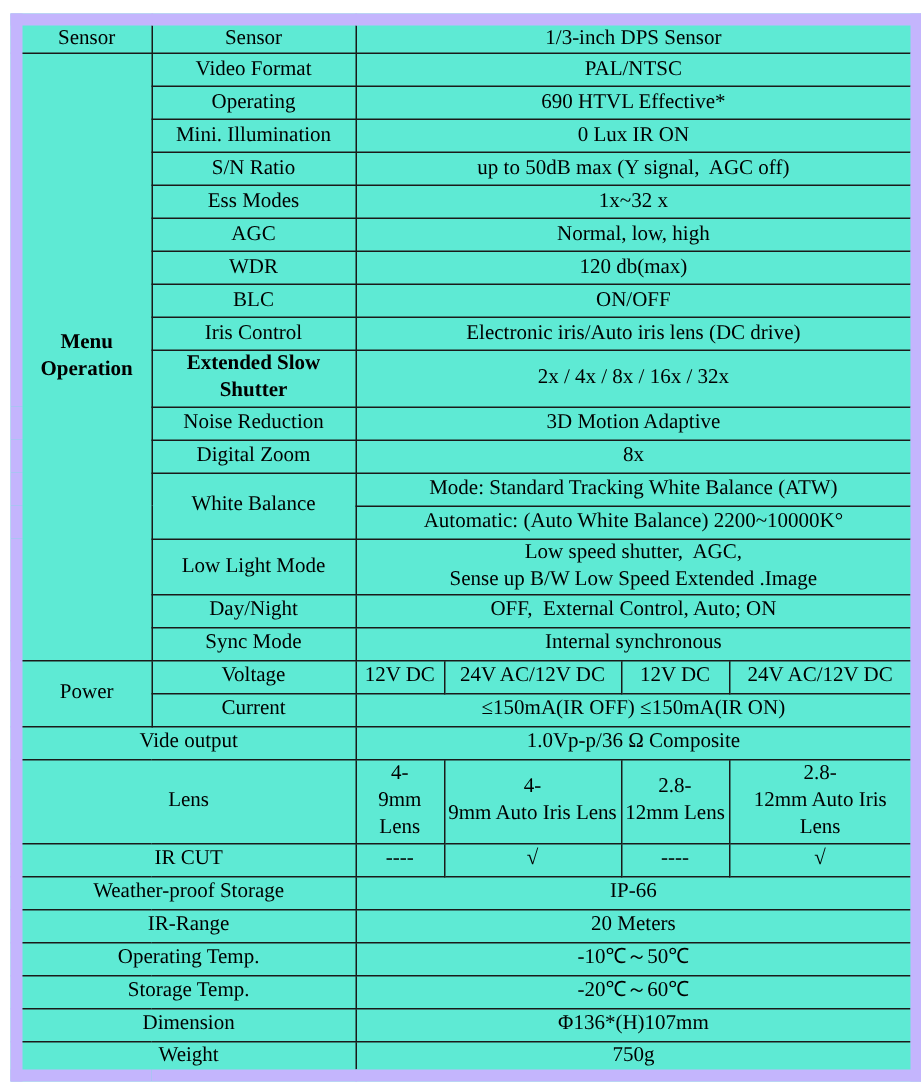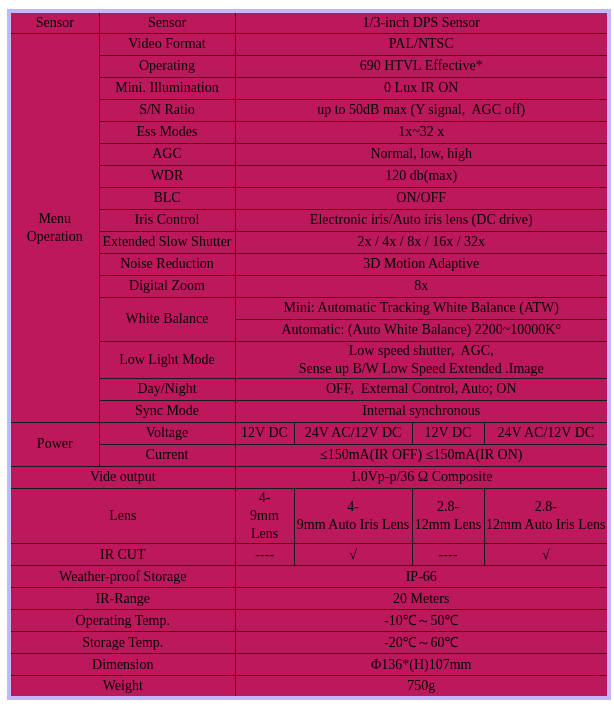--- a/index.html
+++ b/index.html
@@ -13,39 +13,39 @@
     font-family: "Liberation Serif", serif;
     color: #000000;
   }
   .page {
     padding: 9px 0 0 7px;
   }
   table.spec {
     border-collapse: collapse;
     table-layout: fixed;
     width: 600px;
-    border: 4px solid #c4b5fd;
-    background: #be185d;
+    border: 8px solid #c4b5fd;
+    background: #5eead4;
   }
   table.spec td {
     border: 1px solid #1a1a1a;
     text-align: center;
     vertical-align: middle;
     font-size: 14px;
     line-height: 1.3;
     padding: 0 1px;
     white-space: pre-wrap;
     overflow: visible;
   }
   table.spec tr       { height: 22px; }
   tr.r-sensor         { height: 24px; }
   tr.r-lowlight       { height: 45px; }
   tr.r-voltage        { height: 33px; }
   tr.r-lens           { height: 44px; }
-  td.nowrap           { white-space: nowrap; }
+  td.nowrap           { white-space: nowrap; font-weight: bold; }
 </style>
 </head>
 <body>
 
 <div class="page">
   <table class="spec">
     <colgroup>
       <col style="width:90px">
       <col style="width:136px">
       <col style="width:59px">
@@ -106,21 +106,21 @@
         <td>Noise Reduction</td>
         <td colspan="4">3D Motion Adaptive</td>
       </tr>
       <tr>
         <td>Digital Zoom</td>
         <td colspan="4">8x</td>
       </tr>
 
       <tr>
         <td rowspan="2">White Balance</td>
-        <td colspan="4">Mini: Automatic Tracking White Balance (ATW)</td>
+        <td colspan="4">Mode: Standard Tracking White Balance (ATW)</td>
       </tr>
       <tr>
         <td colspan="4">Automatic: (Auto White Balance) 2200~10000K°</td>
       </tr>
 
       <tr class="r-lowlight">
         <td>Low Light Mode</td>
         <td colspan="4">Low speed shutter,  AGC,
 Sense up B/W Low Speed Extended .Image</td>
       </tr>

